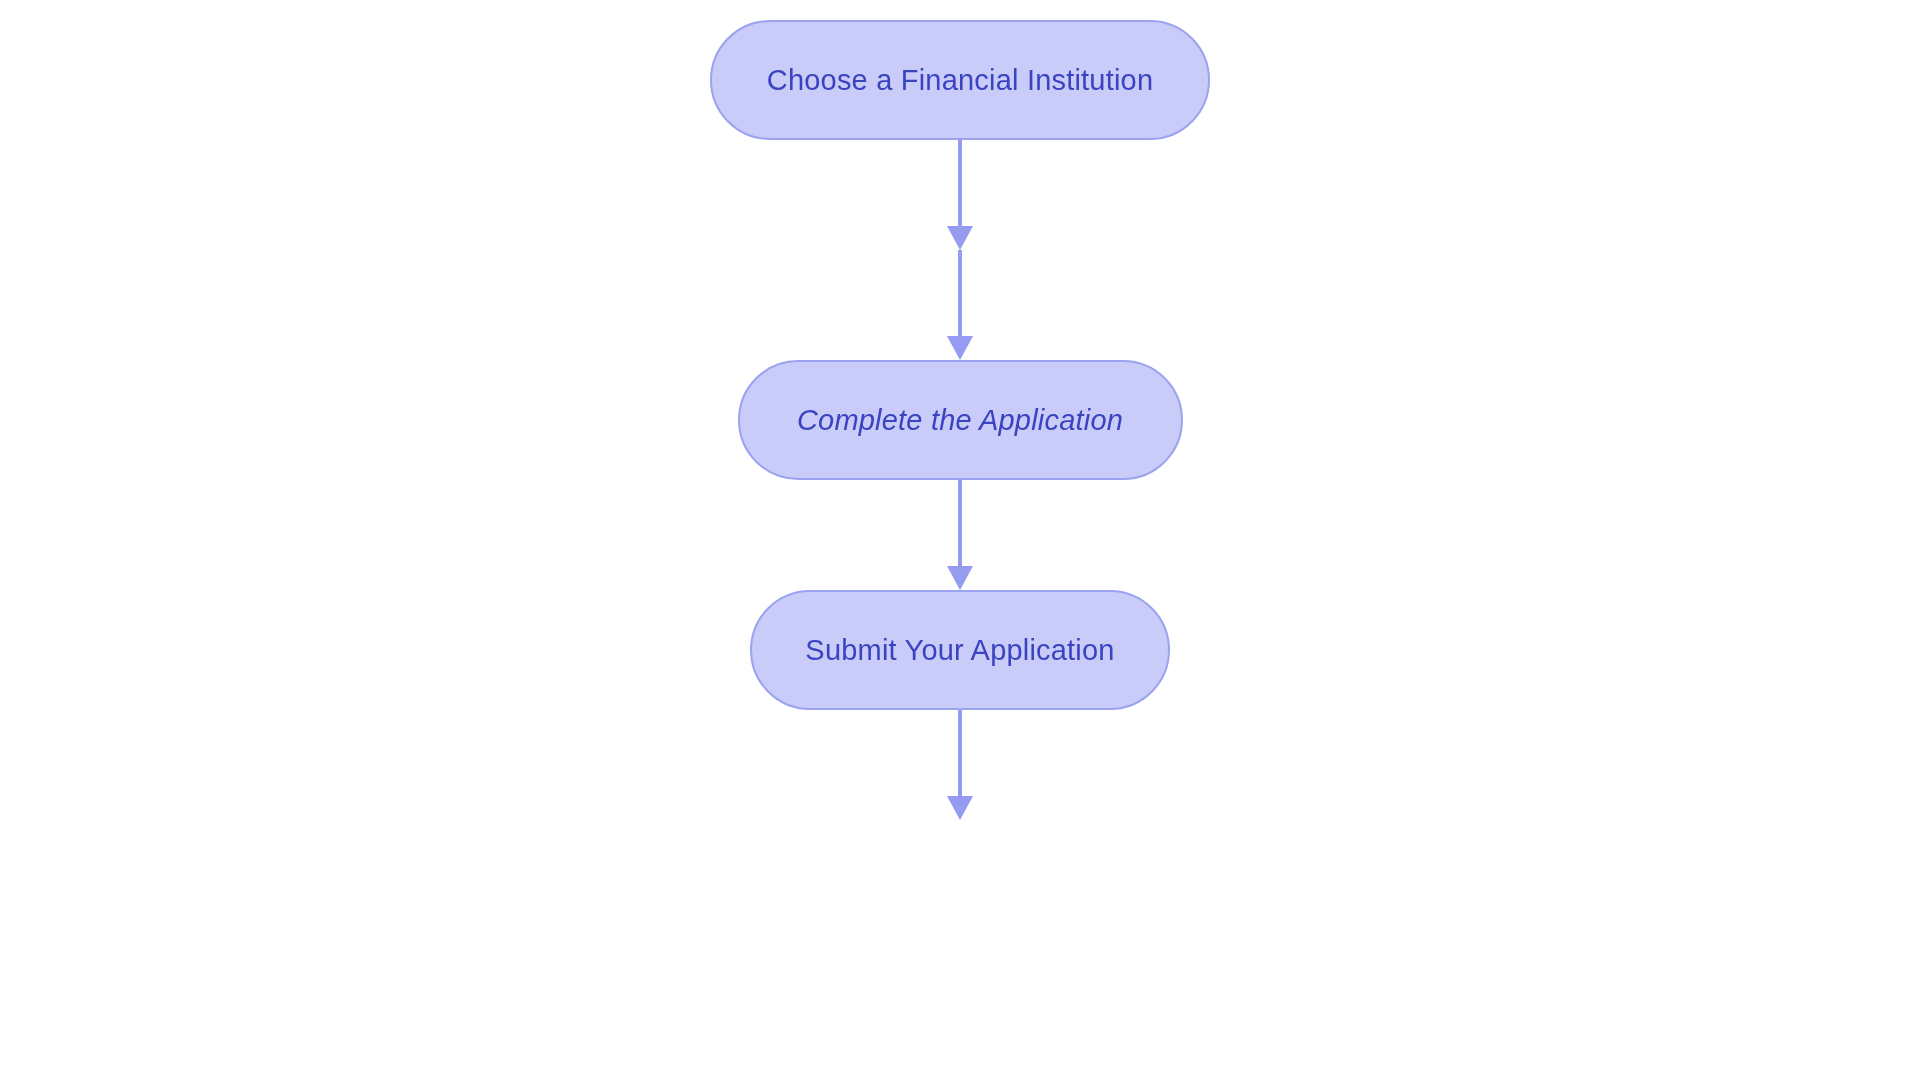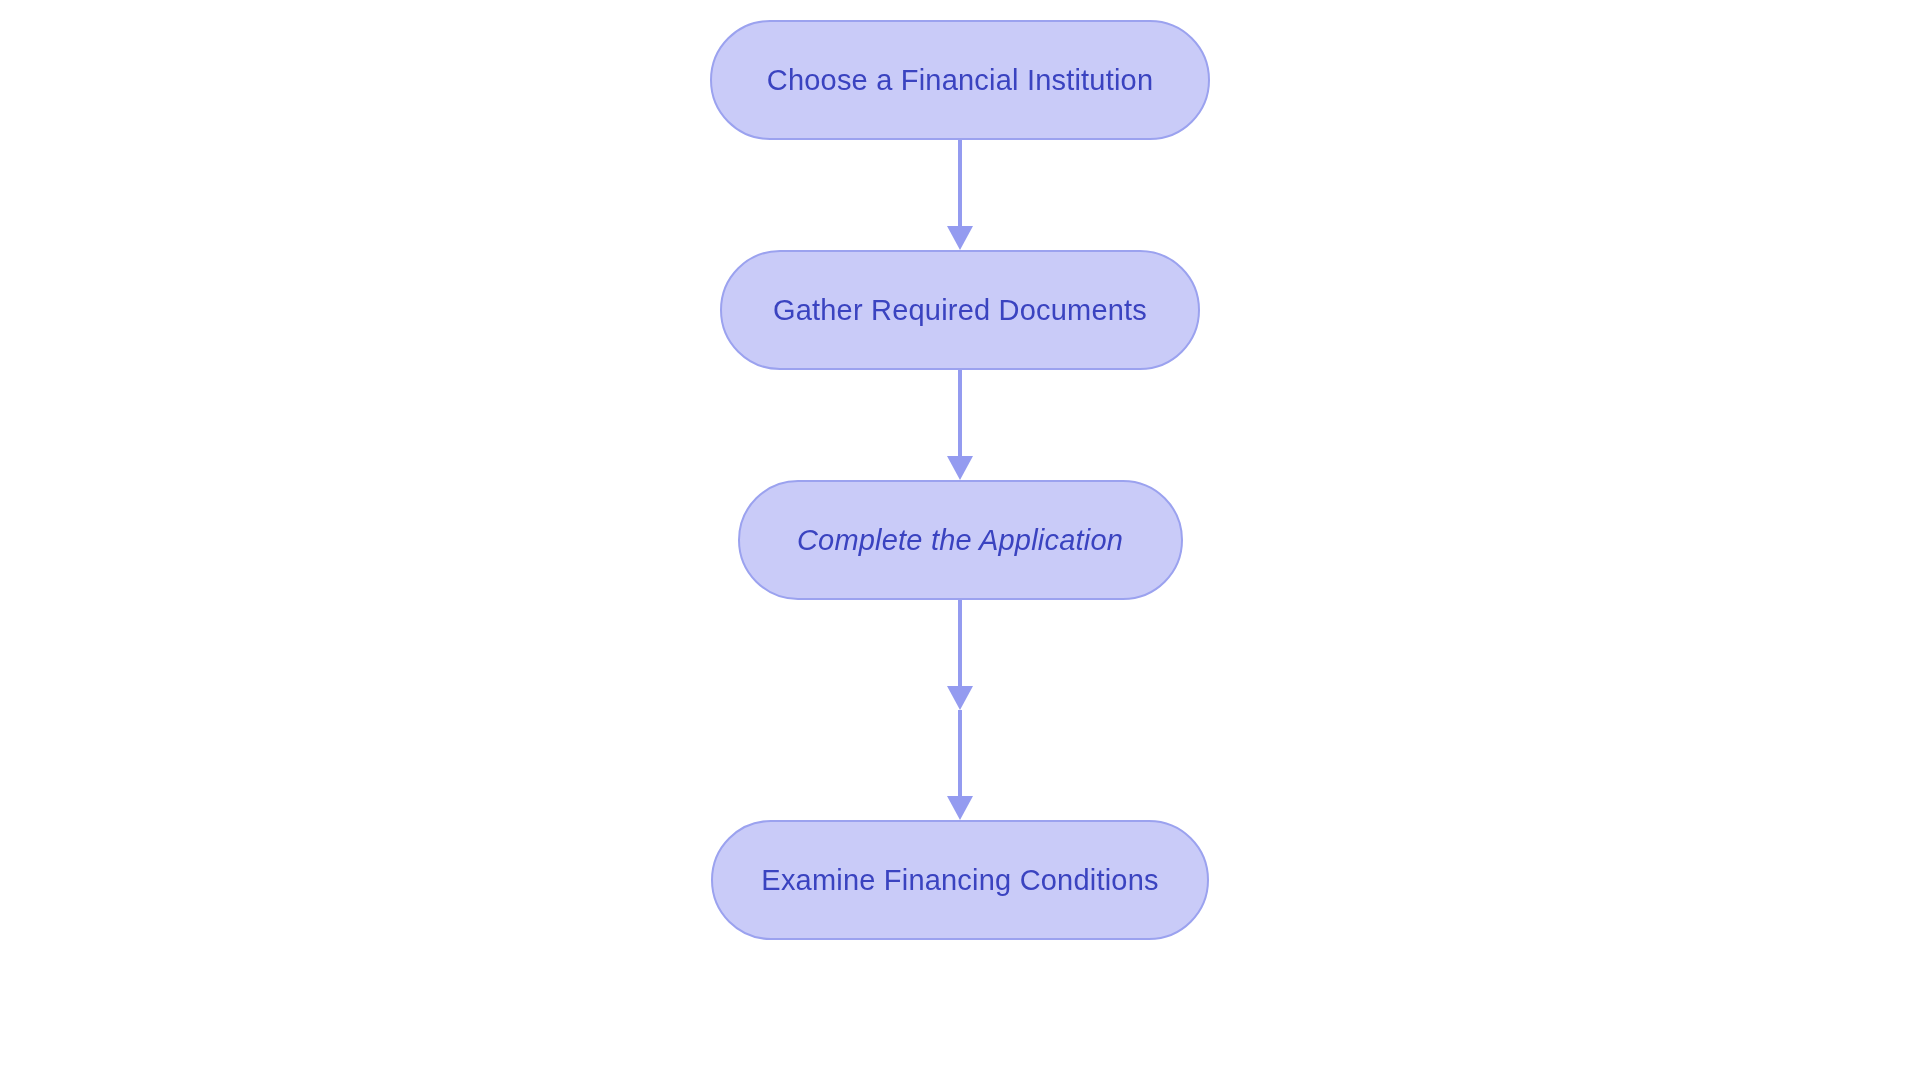--- a/index.html
+++ b/index.html
@@ -75,41 +75,38 @@
 
   <div class="node node-1">
     <span class="node-label">Choose a Financial Institution</span>
   </div>
 
   <div class="arrow">
     <div class="arrow-stem"></div>
     <div class="arrow-head"></div>
   </div>
 
-  <div class="node node-2">
-    <span class="node-label">Gather Required Documents</span>
-  </div>
 
   <div class="arrow">
     <div class="arrow-stem"></div>
     <div class="arrow-head"></div>
   </div>
 
   <div class="node node-3">
     <span class="node-label">Complete the Application</span>
   </div>
 
   <div class="arrow">
     <div class="arrow-stem"></div>
     <div class="arrow-head"></div>
   </div>
 
+  <div class="node node-4">
+    <span class="node-label">Submit Your Application</span>
+  </div>
 
   <div class="arrow">
     <div class="arrow-stem"></div>
     <div class="arrow-head"></div>
   </div>
 
-  <div class="node node-5">
-    <span class="node-label">Examine Financing Conditions</span>
-  </div>
 
 </main>
 
 </body></html>

